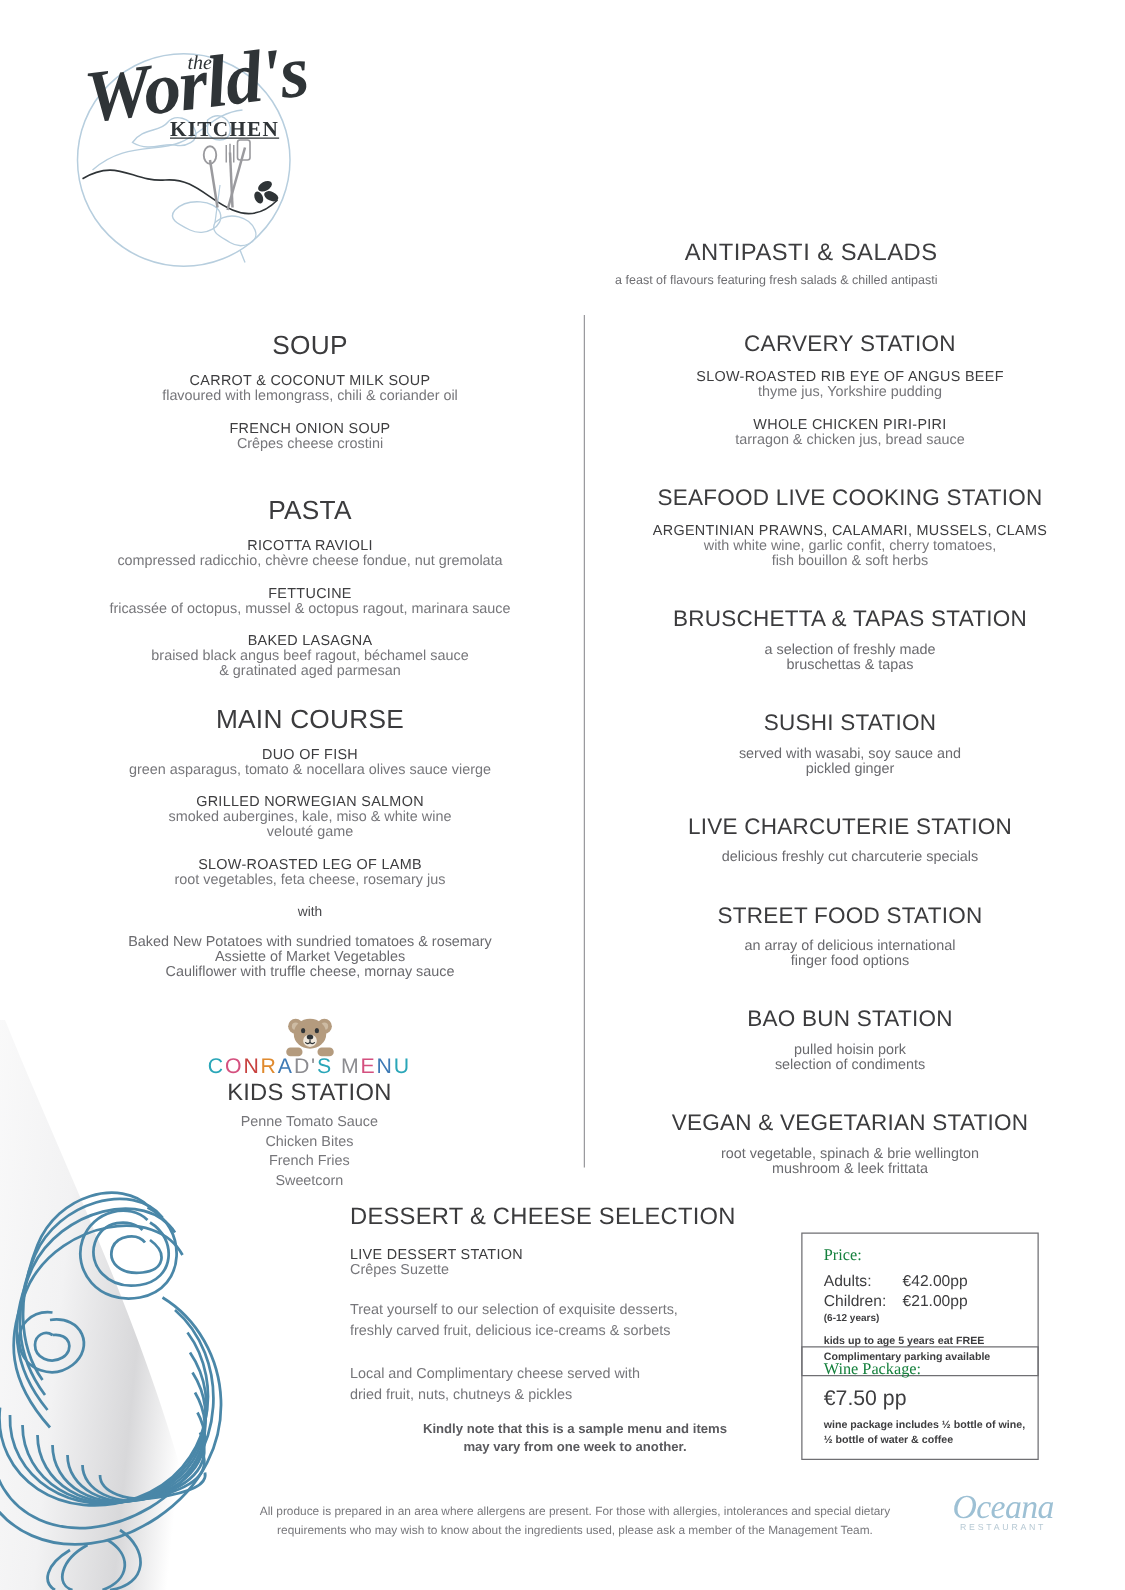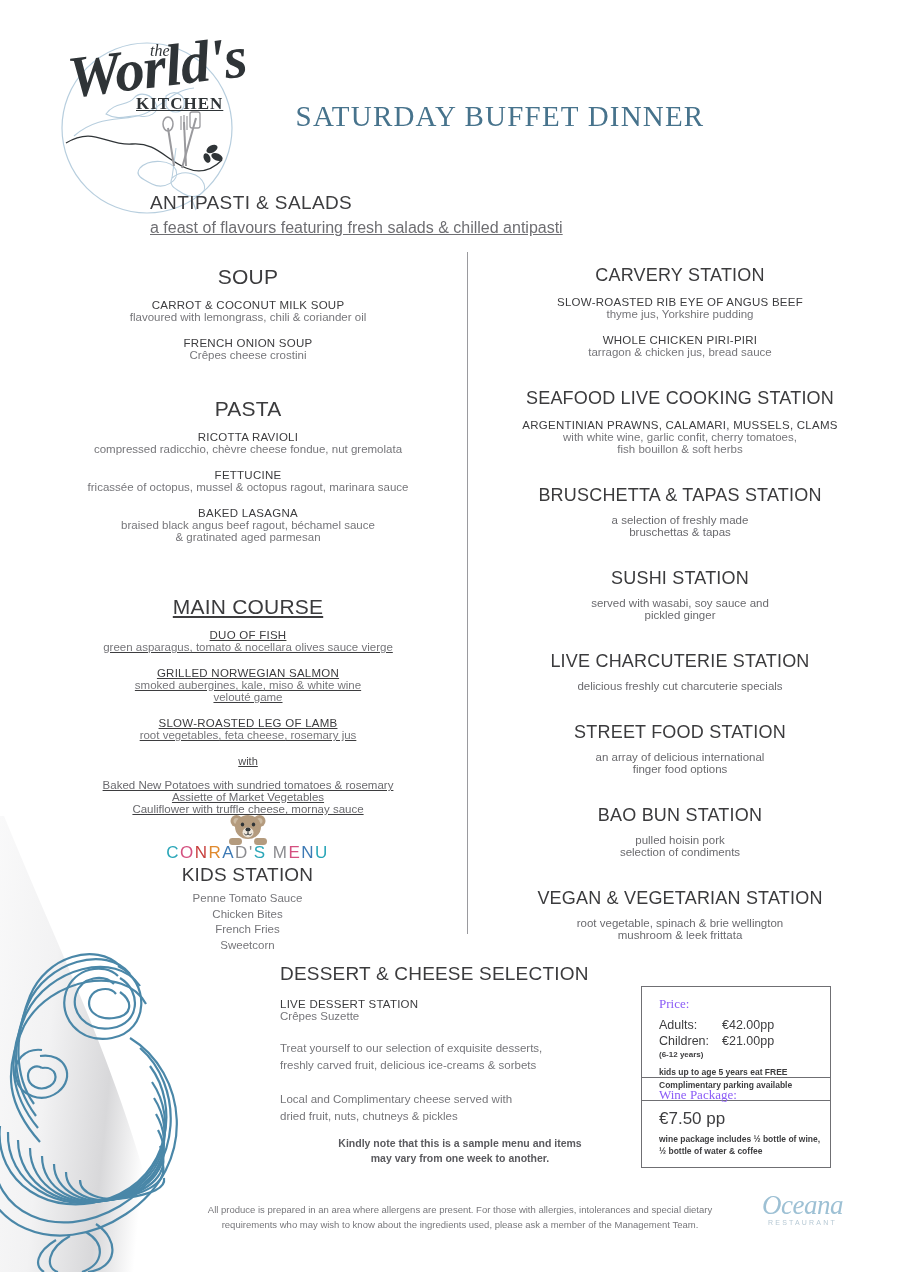--- a/index.html
+++ b/index.html
@@ -24,23 +24,23 @@
     transform:rotate(-7deg); transform-origin:left top;
   }
   .logo .kitchen { position:absolute; left:92px; top:76px; font-family:"Liberation Serif", serif; font-size:17px; font-weight:bold; letter-spacing:1px; color:#2f3437;text-decoration:underline; }
 
   
   .menu-title {
     position:absolute; left:290px; top:100px; width:420px; text-align:center;
     font-family:"Liberation Serif", serif; font-size:29px; color:#47738c;
     letter-spacing:1.2px; font-variant:small-caps; white-space:nowrap;
   }
-  .antipasti { position:absolute; left:150px; top:192px; width:600px; text-align:left; }
+  .antipasti { position:absolute; left:150px; top:192px; width:600px; text-align:right; }
   .antipasti .h { font-size:19px; color:#3d3d3f; letter-spacing:.4px; }
-  .antipasti .d { font-size:16px; color:#6e6e72; margin-top:5px;text-decoration:underline; }
+  .antipasti .d { font-size:10px; color:#6e6e72; margin-top:5px; }
 
   
   .vdiv { position:absolute; left:467px; top:252px; width:1px; height:682px; background:#9a9a9e; }
 
   
   .col { position:absolute; }
   .col-left  { left:28px;  top:265px; width:440px; }
   .col-right { left:470px; top:265px; width:420px; }
 
   .section { text-align:center; }
@@ -64,21 +64,21 @@
   .dessert { position:absolute; left:280px; top:963px; width:360px; }
   .dessert .t { font-size:19px; color:#3b3b3d; letter-spacing:.2px; }
   .dessert .sub { font-size:11.5px; color:#3d3d3f; margin-top:13px; letter-spacing:.25px; }
   .dessert .sd { font-size:11.5px; color:#76767a; }
   .dessert p { font-size:11.5px; color:#76767a; line-height:1.45; }
   .kindly { position:absolute; left:300px; top:1136px; width:320px; text-align:center; font-size:10.5px; font-weight:bold; color:#5a5a5e; line-height:1.45; }
 
   
   .pricebox { position:absolute; left:641px; top:986px; width:190px; border:1px solid #6f6f73; padding:9px 0 9px 17px; }
   .winebox  { position:absolute; left:641px; top:1077px; width:190px; border:1px solid #6f6f73; padding:9px 0 9px 17px; }
-  .bx-title { font-family:"Liberation Serif", serif; font-size:13px; color:#8b5cf6; margin-bottom:6px; }
+  .bx-title { font-family:"Liberation Serif", serif; font-size:13px; color:#15803d; margin-bottom:6px; }
   .prow { font-size:12.5px; color:#3d3d3f; line-height:1.25; }
   .prow .lbl { display:inline-block; width:63px; }
   .pnote-sm { font-size:8px; font-weight:bold; color:#3d3d3f; margin-top:1px; }
   .pnote { font-size:8.5px; font-weight:bold; color:#3d3d3f; line-height:1.45; margin-top:7px; }
   .wprice { font-size:17px; color:#3d3d3f; margin-bottom:4px; }
 
   
   .footer { position:absolute; left:160px; top:1203px; width:600px; text-align:center; font-size:9.5px; color:#77777b; line-height:1.55; }
   .oceana { position:absolute; left:750px; top:1190px; width:105px; text-align:center; }
   .oceana .nm { font-family:"Liberation Serif", serif; font-style:italic; font-size:27px; color:#9dc0d4; letter-spacing:-.5px; }
@@ -115,21 +115,20 @@
         <ellipse cx="163" cy="140" rx="5" ry="3.2" transform="rotate(66 163 140)"></ellipse>
       </g>
     </svg>
     <div class="logo-text">
       <div class="the">the</div>
       <div class="worlds">World's</div>
       <div class="kitchen">KITCHEN</div>
     </div>
   </div>
 
-  <div class="menu-title">SATURDAY BUFFET DINNER</div>
 
   <div class="antipasti">
     <div class="h">ANTIPASTI &amp; SALADS</div>
     <div class="d">a feast of flavours featuring fresh salads &amp; chilled antipasti</div>
   </div>
 
   <div class="vdiv"></div>
 
   <div class="col col-left" id="left-col">
       <div class="section">
@@ -152,21 +151,21 @@
         <div class="mt14">
           <div class="item-name">FETTUCINE</div>
           <div class="item-desc">fricassée of octopus, mussel &amp; octopus ragout, marinara sauce</div>
         </div>
         <div class="mt14">
           <div class="item-name">BAKED LASAGNA</div>
           <div class="item-desc">braised black angus beef ragout, béchamel sauce</div>
           <div class="item-desc">&amp; gratinated aged parmesan</div>
         </div>
       </div>
-      <div class="section" style="margin-top: 52px; text-decoration: underline;">
+      <div class="section" style="margin-top: 21px;">
         <div class="sec-title lg">MAIN COURSE</div>
         <div class="mt10">
           <div class="item-name">DUO OF FISH</div>
           <div class="item-desc">green asparagus, tomato &amp; nocellara olives sauce vierge</div>
         </div>
         <div class="mt14">
           <div class="item-name">GRILLED NORWEGIAN SALMON</div>
           <div class="item-desc">smoked aubergines, kale, miso &amp; white wine</div>
           <div class="item-desc">velouté game</div>
         </div>

